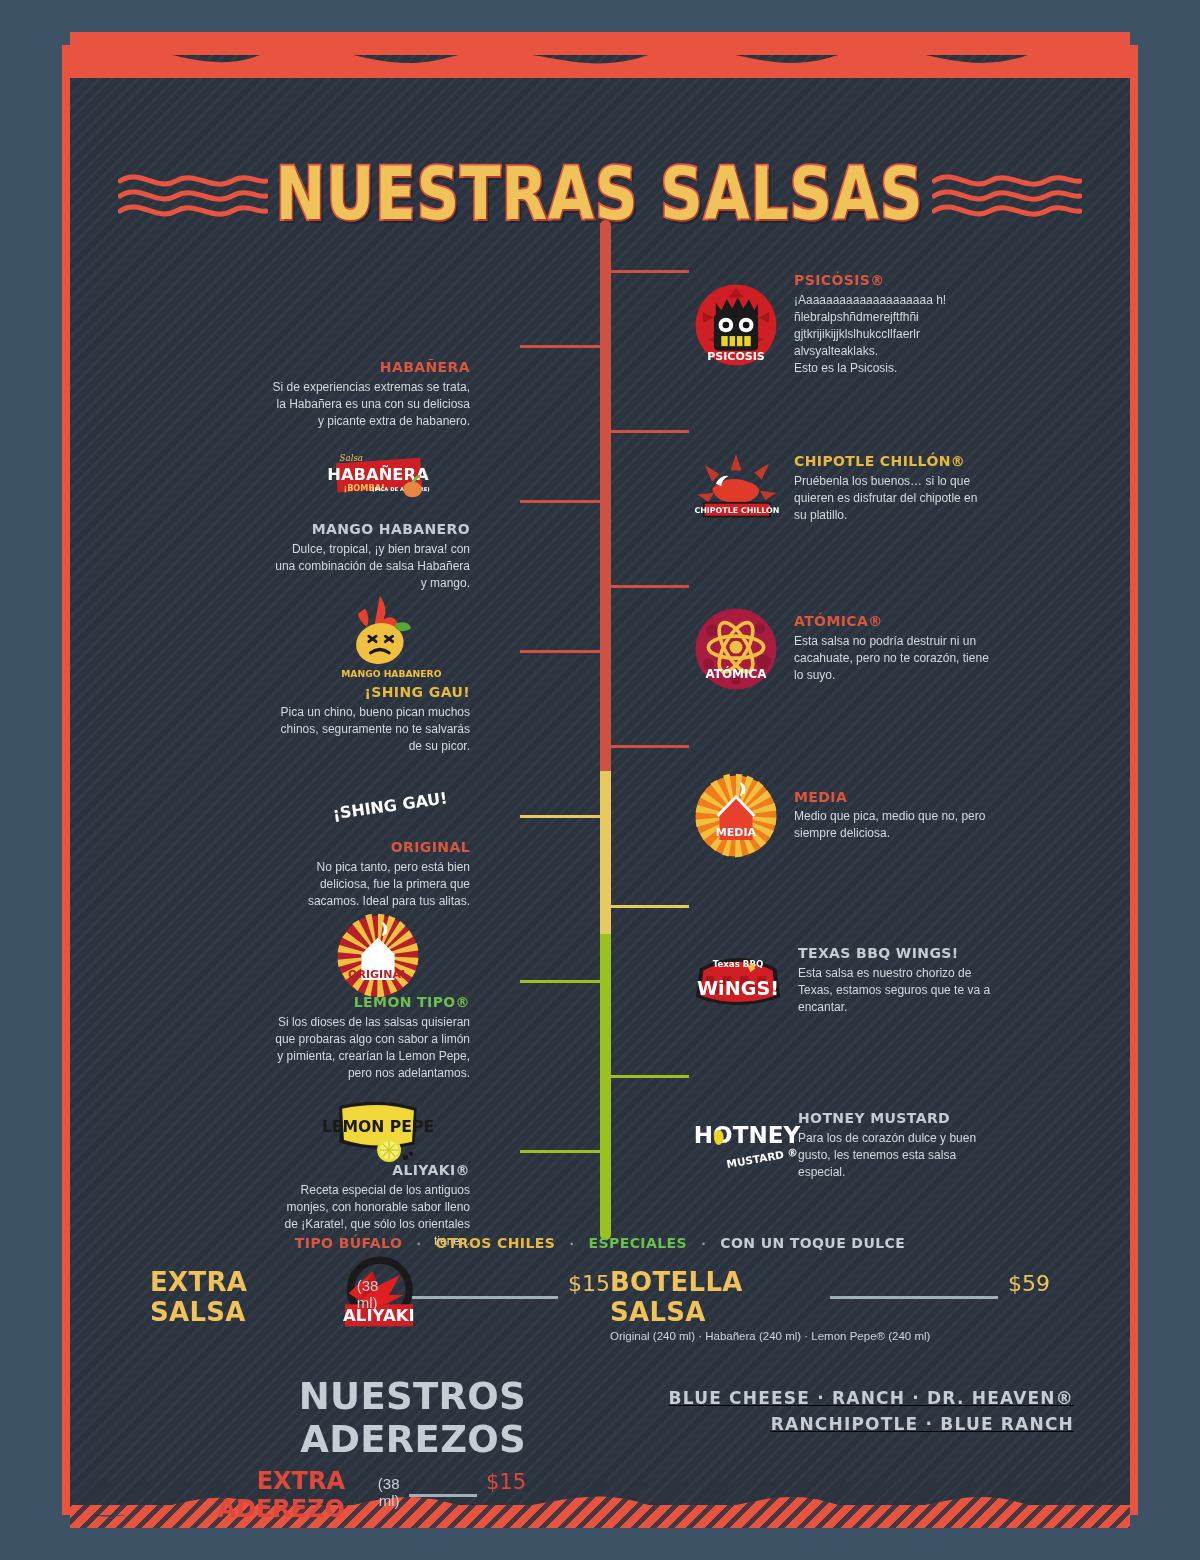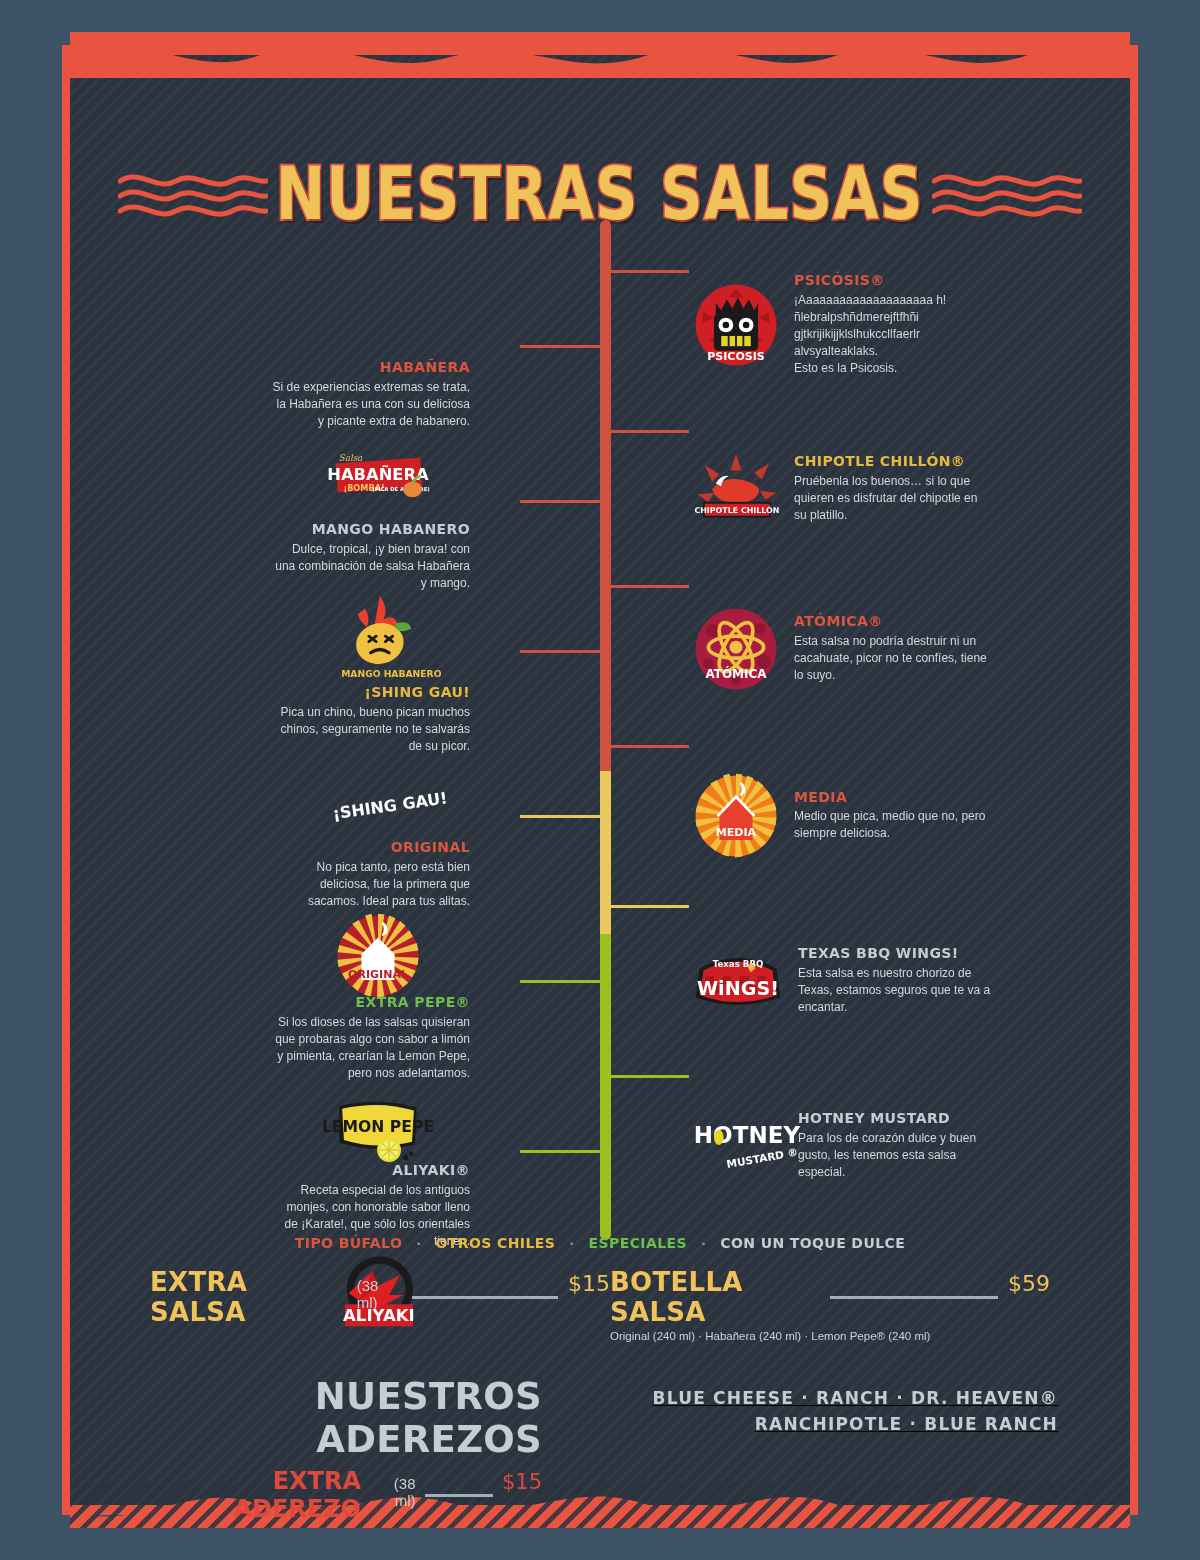--- a/index.html
+++ b/index.html
@@ -100,21 +100,21 @@
   .pname {
     font-size:26px; font-weight:bold; color:#f0c25a;
     font-family:"DejaVu Sans", sans-serif; letter-spacing:.3px;
   }
   .pvol { font-size:15px; color:#c9d0d7; }
   .rule { height:3px; background:#9fb0ba; align-self:center; }
   .pcost { font-size:22px; color:#f0c25a; font-family:"DejaVu Sans", sans-serif; }
   .psub { font-size:11.5px; color:#cdd4da; margin-top:3px; }
 
   
-  .aderezos { position:absolute; top:1320px; left:0; width:100%; padding:0 72px; display:flex; }
+  .aderezos { position:absolute; top:1320px; left:0; width:100%; padding:0 56px; display:flex; }
   .ad-left { width:420px; text-align:right; padding-right:20px; }
   .ad-title {
     font-size:37px; font-weight:bold; color:#c3cdd3; letter-spacing:.3px;
     font-family:"DejaVu Sans", sans-serif;
   }
   .ad-line { display:flex; align-items:baseline; justify-content:flex-end; gap:9px; margin-top:6px; }
   .ad-name { font-size:24px; font-weight:bold; color:#e0483b; font-family:"DejaVu Sans", sans-serif; }
   .ad-vol { font-size:15px; color:#c9d0d7; }
   .ad-cost { font-size:21px; color:#e0483b; font-family:"DejaVu Sans", sans-serif; }
   .ad-right { flex:1; padding-top:10px; text-align:right;text-decoration:underline; }
@@ -287,21 +287,21 @@
           <ellipse cx="50" cy="48" rx="30" ry="12"></ellipse>
           <ellipse cx="50" cy="48" rx="30" ry="12" transform="rotate(60 50 48)"></ellipse>
           <ellipse cx="50" cy="48" rx="30" ry="12" transform="rotate(-60 50 48)"></ellipse>
         </g>
         <circle cx="50" cy="48" r="7" fill="#f0c040"></circle>
         <text x="50" y="82" font-size="13" font-weight="bold" fill="#fff" text-anchor="middle" font-family="DejaVu Sans, sans-serif">ATÓMICA</text>
       </svg>
     </div>
     <div class="txt">
       <h3 style="color:#d9563f">ATÓMICA®</h3>
-      <p>Esta salsa no podría destruir ni un cacahuate, picor no te confíes, tiene lo suyo.</p>
+      <p>Esta salsa no podría destruir ni un cacahuate, pero no te corazón, tiene lo suyo.</p>
     </div>
   </div>
 
   <div class="item left" style="top:630px;">
     <div class="txt">
       <h3 style="color:#e8b93f">¡SHING GAU!</h3>
       <p>Pica un chino, bueno pican muchos chinos, seguramente no te salvarás de su picor.</p>
     </div>
     <div class="logo" style="width:100px;flex-basis:100px;">
       <svg viewBox="0 0 100 60">
@@ -401,21 +401,21 @@
       </svg>
     </div>
     <div class="txt">
       <h3 style="color:#c3cdd3">TEXAS BBQ WINGS!</h3>
       <p>Esta salsa es nuestro chorizo de Texas, estamos seguros que te va a encantar.</p>
     </div>
   </div>
 
   <div class="item left" style="top:940px;">
     <div class="txt">
-      <h3 style="color:#6dbf4b">EXTRA PEPE®</h3>
+      <h3 style="color:#6dbf4b">LEMON TIPO®</h3>
       <p>Si los dioses de las salsas quisieran que probaras algo con sabor a limón y pimienta, crearían la Lemon Pepe, pero nos adelantamos.</p>
     </div>
     <div class="logo">
       <svg viewBox="0 0 100 80">
         <path d="M8,16 q44,-10 84,2 l-2,40 q-42,10 -82,-2 Z" fill="#1a1a1a"></path>
         <path d="M11,19 q42,-9 78,2 l-2,34 q-39,9 -74,-2 Z" fill="#f0d83a"></path>
         <text x="50" y="44" font-size="17" font-weight="bold" fill="#1a1a1a" text-anchor="middle" font-family="DejaVu Sans, sans-serif">LEMON PEPE</text>
         <circle cx="62" cy="64" r="13" fill="#e8e03a"></circle>
         <circle cx="62" cy="64" r="10" fill="#f5f07a"></circle>
         <g stroke="#cfc820" stroke-width="1.4">

